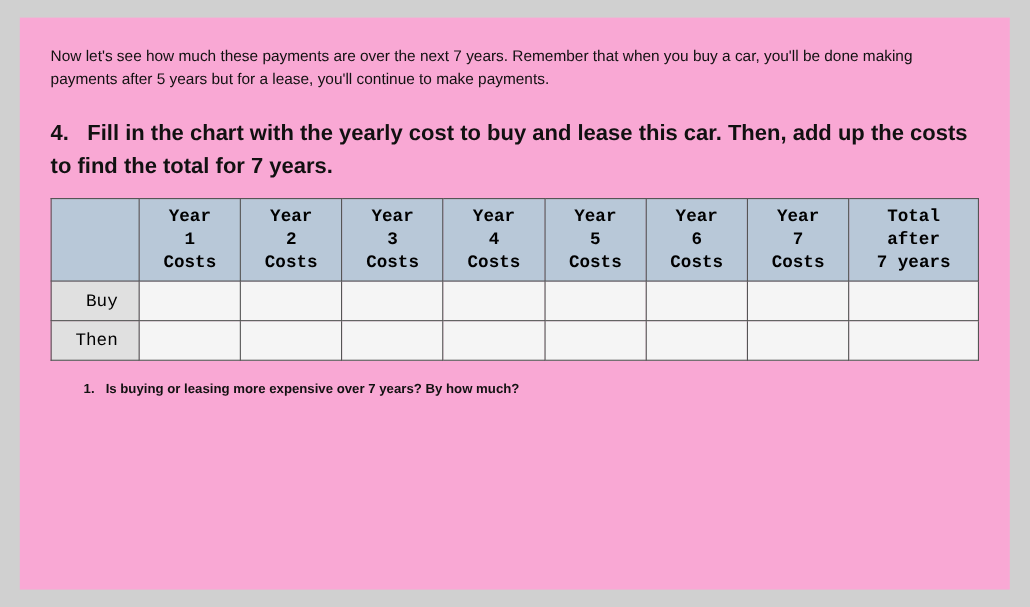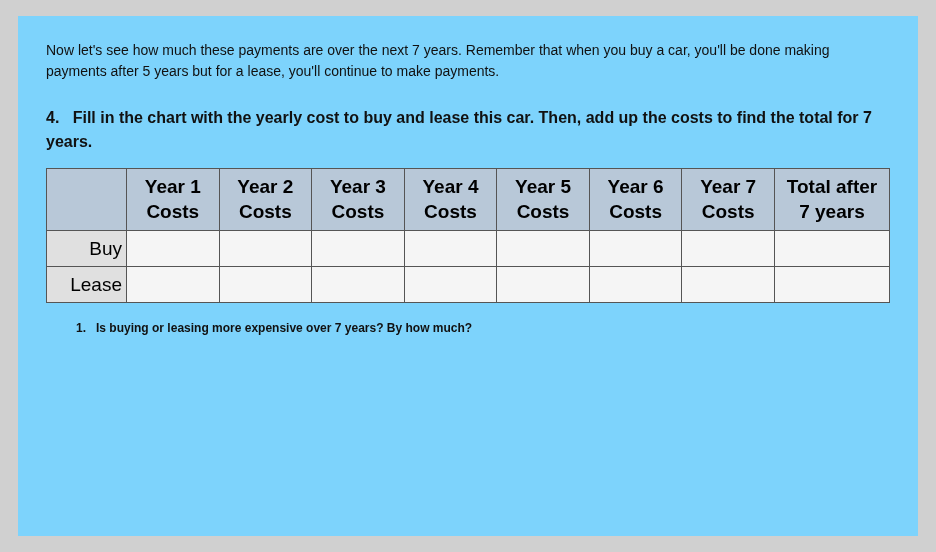--- a/index.html
+++ b/index.html
@@ -12,35 +12,35 @@
       width: 936px;
       height: 552px;
       background-color: #d0d0d0;
       font-family: Arial, sans-serif;
       display: flex;
       align-items: center;
       justify-content: center;
     }
 
     .page {
-      background-color: #7dd3fc;
+      background-color: #f9a8d4;
       width: 900px;
       min-height: 520px;
       padding: 24px 28px;
     }
 
     .intro-text {
       font-size: 14px;
       line-height: 1.5;
       color: #111;
       margin-bottom: 24px;
     }
 
     .question-header {
-      font-size: 16px;
+      font-size: 20px;
       color: #111;
       margin-bottom: 14px;
       line-height: 1.5;
     }
 
     .question-header strong {
       font-weight: bold;
     }
 
     .table-wrapper {
@@ -48,23 +48,24 @@
     }
 
     table {
       border-collapse: collapse;
       width: 100%;
     }
 
     table th, table td {
       border: 1px solid #555;
       text-align: center;
-      font-size: 19px;
-      padding: 6px 4px;
+      font-size: 16px;
+      padding: 6px 19px;
       min-width: 80px;
+      font-family: Liberation Mono, monospace;
     }
 
     table th {
       background-color: #b8c8d8;
       font-weight: bold;
       line-height: 1.3;
     }
 
     table td.row-label {
       text-align: right;
@@ -123,21 +124,21 @@
           <td class="data-cell"></td>
           <td class="data-cell"></td>
           <td class="data-cell"></td>
           <td class="data-cell"></td>
           <td class="data-cell"></td>
           <td class="data-cell"></td>
           <td class="data-cell"></td>
           <td class="data-cell"></td>
         </tr>
         <tr>
-          <td class="row-label">Lease</td>
+          <td class="row-label">Then</td>
           <td class="data-cell"></td>
           <td class="data-cell"></td>
           <td class="data-cell"></td>
           <td class="data-cell"></td>
           <td class="data-cell"></td>
           <td class="data-cell"></td>
           <td class="data-cell"></td>
           <td class="data-cell"></td>
         </tr>
       </tbody>

